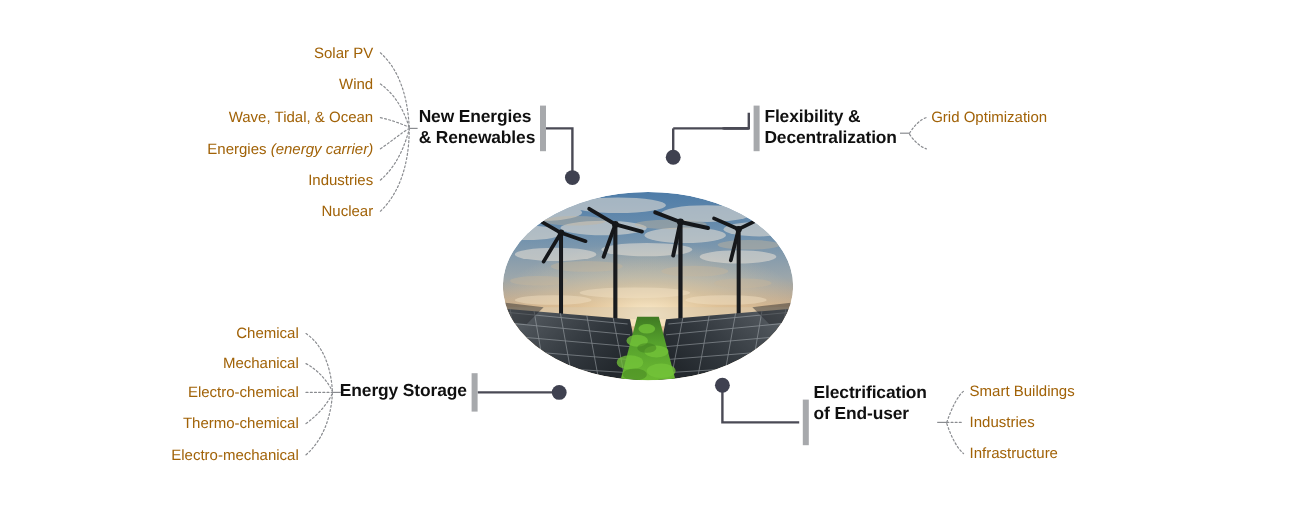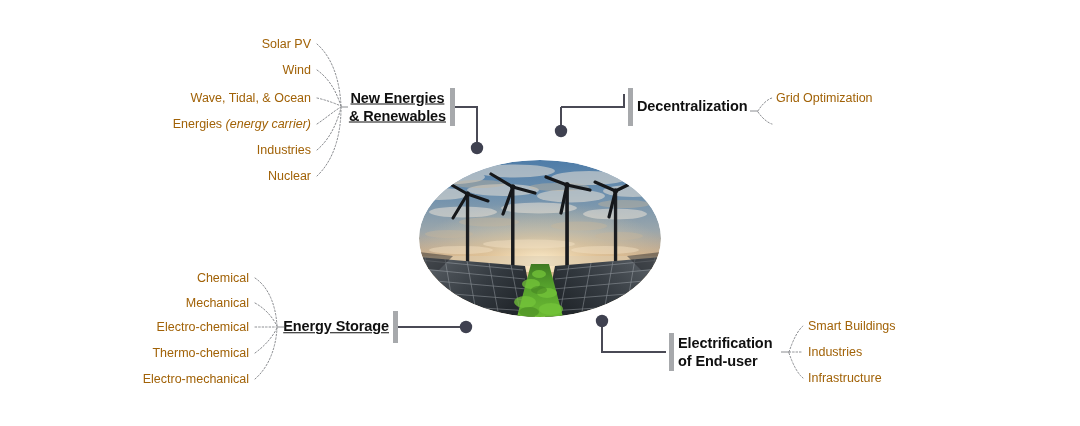--- a/index.html
+++ b/index.html
@@ -49,23 +49,22 @@
   .branch-label {
     position: absolute;
     font-size: 14.5px;
     font-weight: bold;
     color: #101010;
     white-space: nowrap;
     line-height: 17.5px;
     letter-spacing: -0.1px;
   }
   .branch-label.ra {
-    text-align: center;
+    text-align: left;
     transform: translate(-100%, -50%);
-    text-decoration: underline;
   }
   .branch-label.la {
     text-align: left;
     transform: translate(0, -50%);
   }
   
   .bar {
     position: absolute;
     width: 5px;
     background: #a7a9ac;
@@ -315,28 +314,29 @@
   <div class="bar" style="left:628px; top:107px; height:38px;"></div>
   <div class="bar" style="left:393px; top:327px; height:32px;"></div>
   <div class="bar" style="left:669px; top:352px; height:38px;"></div>
 
   <div class="branch-label ra" style="left:446px; top:107px;">
     <div>New Energies</div>
     <div>&amp; Renewables</div>
   </div>
 
   <div class="branch-label la" style="left:637px; top:107px;">
+    <div>Flexibility &amp;</div>
     <div>Decentralization</div>
   </div>
 
   <div class="branch-label ra" style="left:389px; top:327px;">
     <div>Energy Storage</div>
   </div>
 
-  <div class="branch-label la" style="left:678px; top:352px;">
+  <div class="branch-label la" style="left:678px; top:337px;">
     <div>Electrification</div>
     <div>of End-user</div>
   </div>
 
   <div class="leaf right-align" style="left:311px; top:44px;"><span>Solar PV</span></div>
   <div class="leaf right-align" style="left:311px; top:70px;"><span>Wind</span></div>
   <div class="leaf right-align" style="left:311px; top:98px;"><span>Wave, Tidal, &amp; Ocean</span></div>
   <div class="leaf right-align" style="left:311px; top:124px;"><span>Energies </span><span class="ital">(energy carrier)</span></div>
   <div class="leaf right-align" style="left:311px; top:150px;"><span>Industries</span></div>
   <div class="leaf right-align" style="left:311px; top:176px;"><span>Nuclear</span></div>

